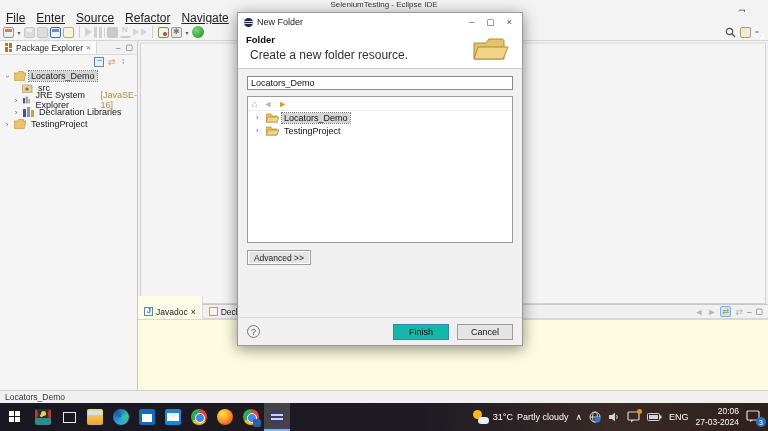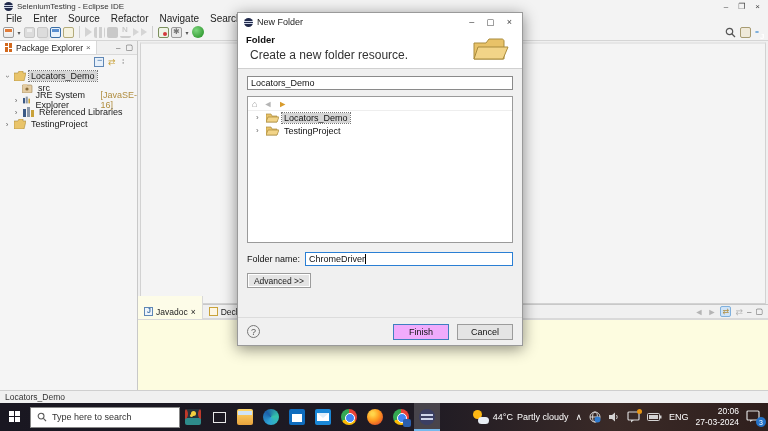--- a/index.html
+++ b/index.html
@@ -1,26 +1,26 @@
 <!DOCTYPE html>
 <html><head>
 <meta charset="utf-8">
 <style>
   * { margin:0; padding:0; box-sizing:border-box; }
   html,body { width:768px; height:431px; overflow:hidden; font-family:"Liberation Sans", sans-serif; background:#fff; position:relative; }
   .txt { white-space:nowrap; }
 
   
   #eclipse { position:absolute; left:0; top:0; width:768px; height:403px; background:#f0f0f0; display:flex; flex-direction:column; }
-  #titlebar { height:12px; background:#f3f3f3; display:flex; align-items:center; padding:0 2px; font-size:8px; color:#333; }
+  #titlebar { height:12px; background:#f3f3f3; display:flex; align-items:center; padding:0 2px; font-size:8px; color:#333;flex-direction:column; }
   .ecl-logo { width:9px; height:9px; border-radius:50%; background:#20294a; margin:0 4px 0 2px;
     background-image:linear-gradient(#20294a 30%, #cfd6e8 30%, #cfd6e8 40%, #20294a 40%, #20294a 55%, #cfd6e8 55%, #cfd6e8 65%, #20294a 65%); }
   .win-controls { margin-left:auto; display:flex; align-items:center; gap:10px; padding-right:6px; color:#444; font-size:8px; }
   .win-controls span { cursor:default; }
-  #menubar { height:12px; display:flex; align-items:center; gap:11px; padding-left:6px; font-size:10px; color:#222; background:#f3f3f3; }
+  #menubar { height:12px; display:flex; align-items:center; gap:11px; padding-left:6px; font-size:12px; color:#222; background:#f3f3f3;text-decoration:underline; }
   #menubar span { cursor:default; }
   #toolbar { height:17px; background:#f3f3f3; border-bottom:1px solid #d5d5d5; display:flex; align-items:center; padding:0 3px; gap:2px; }
   .tbi { width:11px; height:11px; border-radius:2px; position:relative; flex:0 0 auto; }
   .sep { width:1px; height:12px; background:#cfcfcf; margin:0 3px; }
   .caret-down { font-size:6px; color:#555; width:6px; text-align:center; }
   .dis { opacity:.45; filter:grayscale(100%); }
   .tb-right { margin-left:auto; display:flex; align-items:center; gap:4px; padding-right:6px; }
   .persp-active { background:#cfe3f7; border:1px solid #7fb0dd; border-radius:2px; padding:0 1px; }
 
   
@@ -104,21 +104,21 @@
   .tt-fwd { color:#d89b2c; font-size:9px; font-weight:bold; }
   .dtrow { display:flex; align-items:center; gap:3px; height:13px; padding-left:8px; }
   .dtrow .exp { width:7px; color:#666; font-size:8px; }
   #folder-row { display:flex; align-items:center; gap:5px; margin-top:9px; }
   #folder-input { flex:1; border:1px solid #2a7fd4; }
   .caret-bar { width:1px; height:10px; background:#000; margin-left:0px; }
   #advanced-btn { margin-top:7px; width:64px; height:15px; background:#e4e4e4; border:1px solid #9c9c9c; box-shadow:0 0 0 1px #fff inset; font-size:8.5px; color:#222; display:flex; align-items:center; justify-content:center; }
   #dlg-footer { height:28px; border-top:1px solid #dcdcdc; display:flex; align-items:center; padding:0 9px; gap:8px; }
   .help-circle { width:13px; height:13px; border-radius:50%; border:1px solid #777; color:#555; font-size:9px; display:flex; align-items:center; justify-content:center; }
   .dlg-btn { width:56px; height:16px; display:flex; align-items:center; justify-content:center; font-size:9px; color:#111; }
-  #finish-btn { margin-left:auto; background:#f0abfc; border:1px solid #3f7fbf; }
+  #finish-btn { margin-left:auto; background:#14b8a6; border:1px solid #3f7fbf; }
   #cancel-btn { background:#e4e4e4; border:1px solid #9c9c9c; }
 
   
   #taskbar { position:absolute; left:0; top:403px; width:768px; height:28px; background:linear-gradient(90deg,#191721 0%,#1f1b24 55%,#3a2a27 80%,#2f1f1d 100%); display:flex; align-items:center; color:#fff; }
   .tb-start { width:30px; height:28px; display:flex; align-items:center; justify-content:center; }
   .winlogo { width:12px; height:12px; display:grid; grid-template-columns:5px 5px; grid-template-rows:5px 5px; gap:1px; }
   .winlogo div { background:#fff; }
   #search-box { width:150px; height:21px; background:#fff; border:1px solid #888; display:flex; align-items:center; gap:5px; padding:0 6px; color:#333; font-size:9px; }
   .task-icon { width:26px; height:28px; display:flex; align-items:center; justify-content:center; position:relative; }
   .task-icon.active { background:rgba(255,255,255,.18); box-shadow:0 -2px 0 #76b9ed inset; }
@@ -261,21 +261,21 @@
           <span class="tlabel">JRE System Explorer</span>
           <span class="suffix">[JavaSE-16]</span>
         </div>
         <div class="trow" style="padding-left:12px;">
           <span class="exp">›</span>
           <svg width="11" height="10" viewBox="0 0 11 10">
               <rect x="0" y="2" width="3" height="8" fill="#3b5a86"></rect>
               <rect x="4" y="0" width="3" height="10" fill="#8a97a8"></rect>
               <rect x="8" y="3" width="3" height="7" fill="#c9a23a"></rect>
             </svg>
-          <span class="tlabel">Referenced Libraries</span>
+          <span class="tlabel">Declaration Libraries</span>
         </div>
         <div class="trow" style="padding-left:3px;">
           <span class="exp">›</span>
           <svg width="12" height="10" viewBox="0 0 12 10">
               <path d="M0 2 L4 2 L5 0 L9 0 L9 2 L12 2 L10 10 L0 10 Z" fill="#e9c46a" stroke="#a98b3c" stroke-width=".6"></path>
             </svg>
           <span class="tlabel">TestingProject</span>
         </div>
       </div>
     </div>
@@ -354,54 +354,40 @@
       <div class="dtrow">
         <span class="exp">›</span>
         <svg width="13" height="10" viewBox="0 0 13 10">
             <path d="M0 1 L5 1 L6 3 L11 3 L11 9 L0 9 Z" fill="#e8c268" stroke="#a98b3c" stroke-width=".7"></path>
             <path d="M2 4 L13 4 L11 9 L0 9 Z" fill="#f2d488" stroke="#a98b3c" stroke-width=".7"></path>
           </svg>
         <span class="tlabel">TestingProject</span>
       </div>
     </div>
 
-    <div id="folder-row">
-      <span>Folder name:</span>
-      <span class="dlg-input" id="folder-input">
-        <span>ChromeDriver</span>
-        <span class="caret-bar"></span>
-      </span>
-    </div>
 
     <div id="advanced-btn">Advanced &gt;&gt;</div>
   </div>
 
   <div id="dlg-footer">
     <span class="help-circle">?</span>
     <span class="dlg-btn" id="finish-btn">Finish</span>
     <span class="dlg-btn" id="cancel-btn">Cancel</span>
   </div>
 </div>
 
 <div id="taskbar">
   <span class="tb-start">
     <span class="winlogo">
         <div></div>
         <div></div>
         <div></div>
         <div></div>
       </span>
   </span>
-  <span id="search-box">
-    <svg width="10" height="10" viewBox="0 0 11 11">
-        <circle cx="4.5" cy="4.5" r="3.2" fill="none" stroke="#555" stroke-width="1.2"></circle>
-        <line x1="7" y1="7" x2="10" y2="10" stroke="#555" stroke-width="1.2"></line>
-      </svg>
-    <span>Type here to search</span>
-  </span>
   <span class="task-icon">
       <span class="app16 i-colorapp">
         <span class="i-moon"></span>
       </span>
     </span>
   <span class="task-icon">
       <span class="i-taskview"></span>
     </span>
   <span class="task-icon">
       <span class="app16 i-explorer"></span>
@@ -427,21 +413,21 @@
   <span class="task-icon active">
       <span class="app16 i-eclipse"></span>
     </span>
 
   <span class="tray">
     <span class="weather">
       <span class="suncloud">
           <span class="sun"></span>
           <span class="cloud"></span>
         </span>
-      <span>44°C</span>
+      <span>31°C</span>
       <span>Partly cloudy</span>
     </span>
     <span class="tray-ic">∧</span>
     <svg class="tray-ic" width="12" height="12" viewBox="0 0 12 12">
         <circle cx="6" cy="6" r="5" fill="none" stroke="#ddd" stroke-width="1"></circle>
         <ellipse cx="6" cy="6" rx="2.4" ry="5" fill="none" stroke="#ddd" stroke-width="1"></ellipse>
         <line x1="1" y1="6" x2="11" y2="6" stroke="#ddd" stroke-width="1"></line>
         <circle cx="8.5" cy="8.5" r="3" fill="#2f80d8"></circle>
       </svg>
     <svg class="tray-ic" width="12" height="12" viewBox="0 0 12 12">

